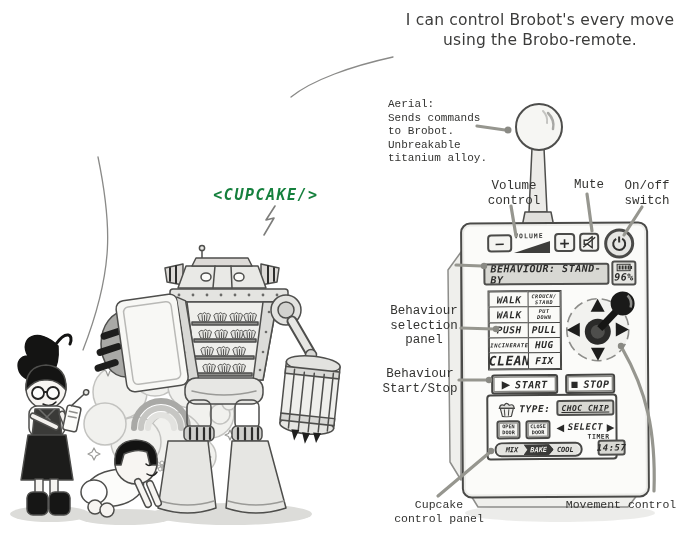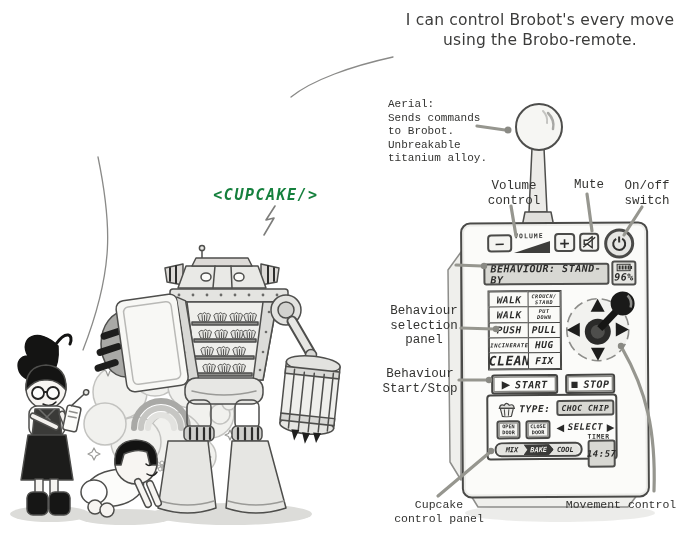--- a/index.html
+++ b/index.html
@@ -513,21 +513,21 @@
 
     <div class="cpanel">
       <svg style="position:absolute;left:9px;top:5px;" width="19" height="16" viewBox="0 0 19 16">
         <path d="M2,7 Q3,2 7,4 Q9,0 12,4 Q16,2 17,7 Z" fill="#e0e0dd" stroke="#474745" stroke-width="1.2"></path>
         <path d="M3,7 L5,15 Q9.5,16.5 14,15 L16,7 Z" fill="#f1f1ee" stroke="#474745" stroke-width="1.2"></path>
         <line x1="7" y1="8" x2="7.5" y2="14.5" stroke="#474745"></line>
         <line x1="11.5" y1="8" x2="11" y2="14.5" stroke="#474745"></line>
       </svg>
       <span class="lcd" style="position:absolute;left:31px;top:7px;font-size:9.5px;">TYPE:</span>
       <div class="sunken" style="left:68px;top:4px;width:58px;height:16px;justify-content:center;">
-        <span class="lcd" style="font-size:8px;">CHOC CHIP</span>
+        <span class="lcd" style="font-size:8px;text-decoration:underline;">CHOC CHIP</span>
       </div>
 
       <div class="rbtn doorbtn" style="left:8px;top:24px;width:24px;height:19px;">
         <span class="pre">OPEN
 DOOR</span>
       </div>
       <div class="rbtn doorbtn" style="left:37px;top:24px;width:25px;height:19px;">
         <span class="pre">CLOSE
 DOOR</span>
       </div>
@@ -541,21 +541,21 @@
 
       <span style="position:absolute;left:99px;top:37px;font-family:'DejaVu Sans Mono',monospace;
                    font-weight:bold;font-size:6.5px;letter-spacing:.5px;color:#333331;">TIMER</span>
 
       <div class="stage-strip">
         <span class="stage off">MIX</span>
         <span class="stage on">BAKE</span>
         <span class="stage off">COOL</span>
       </div>
 
-      <div class="sunken" style="left:99px;top:44px;width:28px;height:28px;justify-content:center;">
+      <div class="sunken" style="left:109px;top:44px;width:28px;height:16px;justify-content:center;">
         <span class="lcd" style="font-size:9px;">14:57</span>
       </div>
     </div>
   </div>
 
   <svg class="layer" width="700" height="542" viewBox="0 0 700 542" style="z-index:5;">
     <g stroke="#96968f" stroke-width="3.2" stroke-linecap="round" fill="#8a8a84">
       <line x1="477" y1="126" x2="505" y2="130"></line>
         <circle cx="508" cy="130" r="3.5" stroke="none"></circle>
       <line x1="511" y1="206" x2="516" y2="236"></line>

